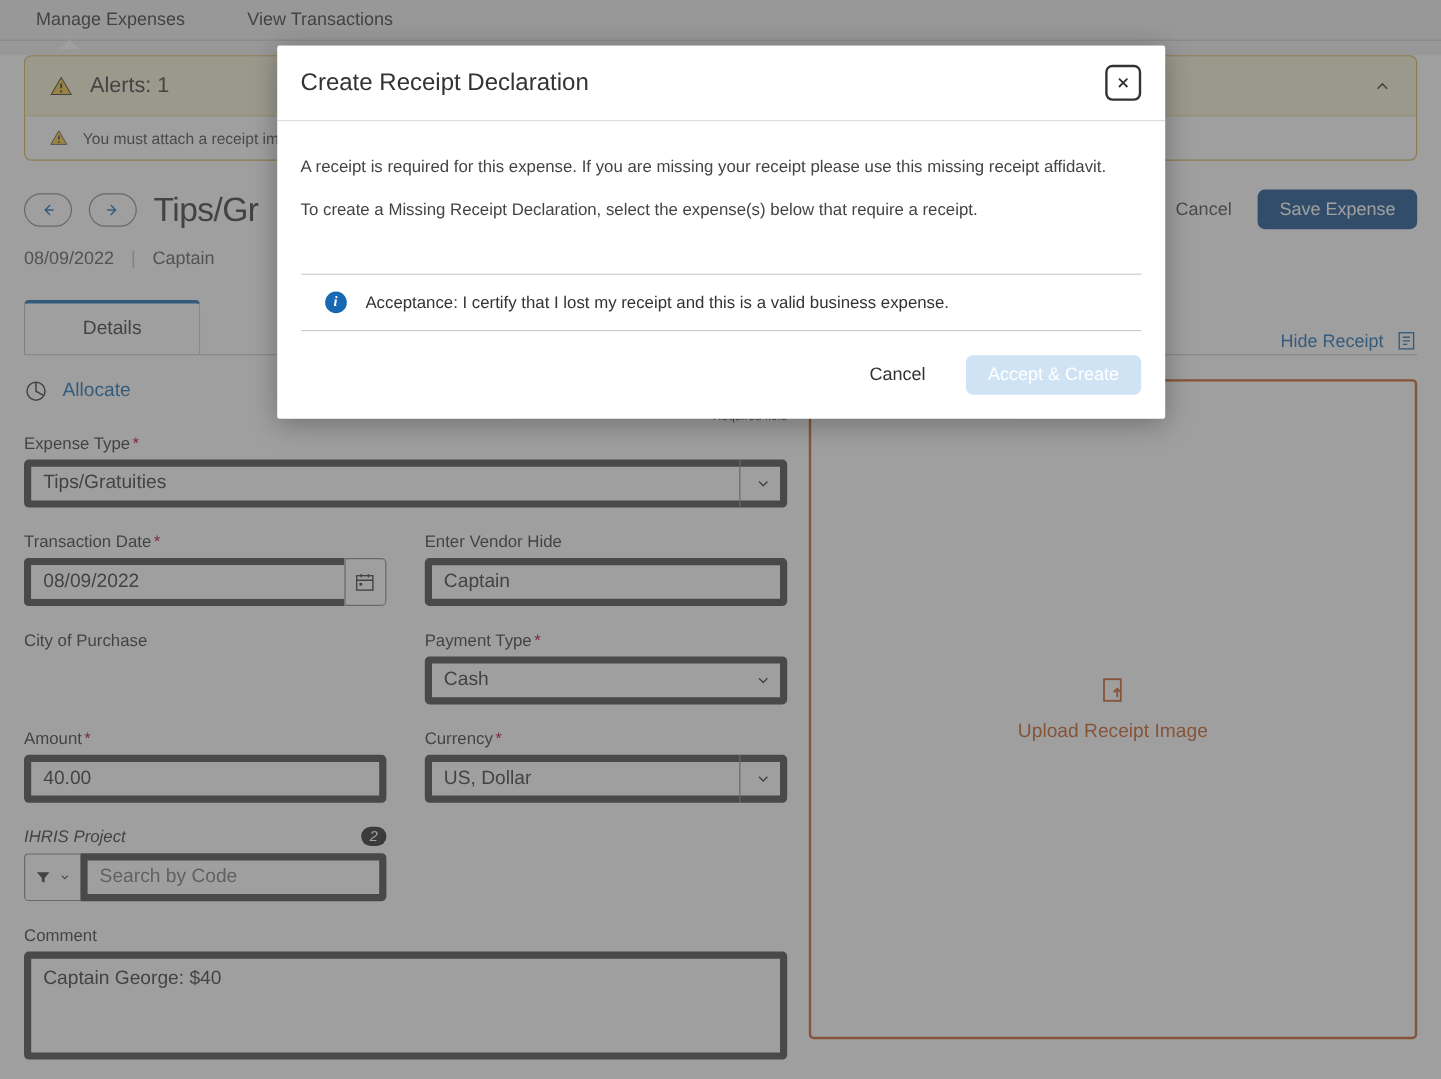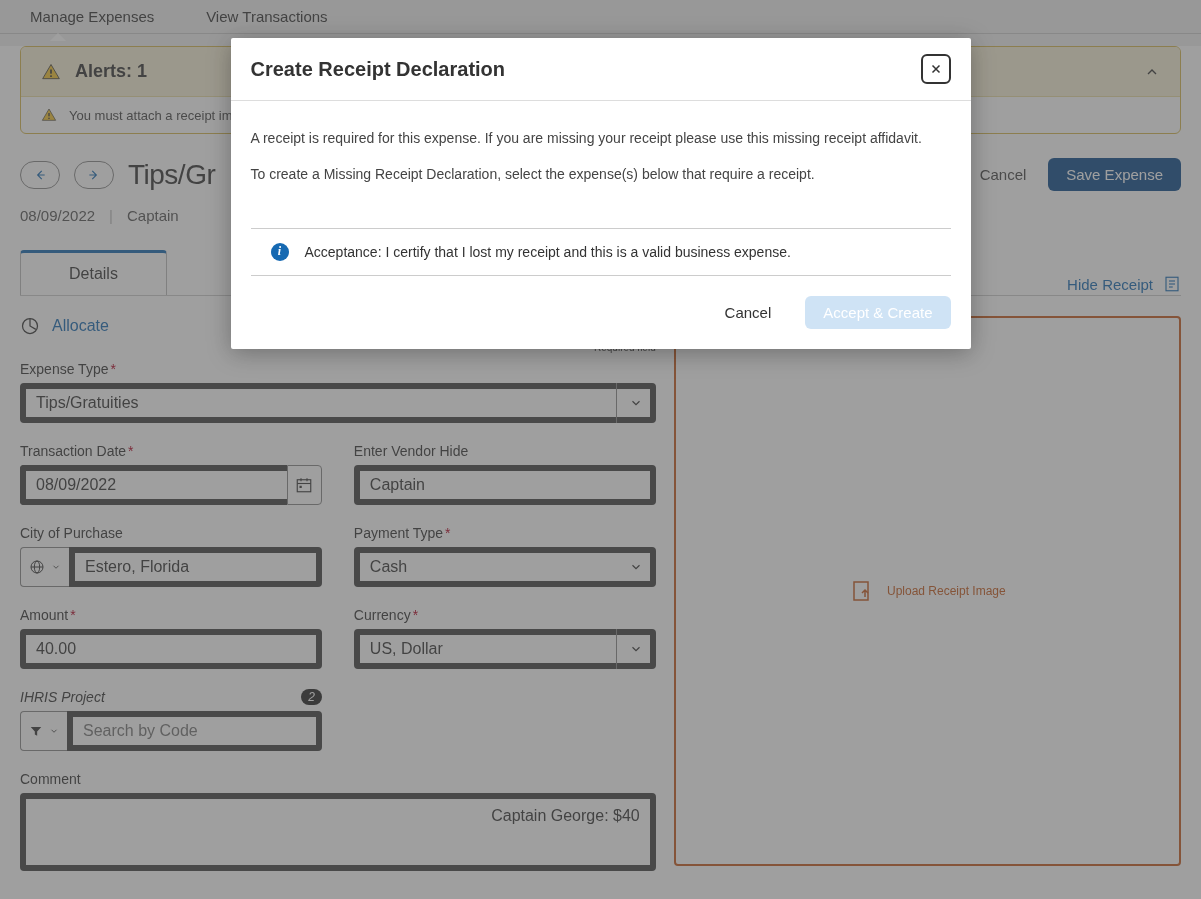--- a/index.html
+++ b/index.html
@@ -7,21 +7,21 @@
   
   .top-nav { background: #f0f0f0; border-bottom: 1px solid #ccc; padding: 0 30px; }
   .top-nav-item { display: inline-block; padding: 8px 18px 8px 0; margin-right: 30px; color: #333; font-size: 15px; position: relative; }
   .top-nav-item.active::after { content: ""; position: absolute; bottom: -8px; left: 20px; width: 0; height: 0; border-left: 8px solid transparent; border-right: 8px solid transparent; border-bottom: 8px solid #fff; }
   
   .page { background: #fff; margin: 0; padding: 0 20px 20px 20px; min-height: 880px; }
   
   .alert-box { border: 1px solid #d4b64e; border-radius: 6px; margin-top: 12px; overflow: hidden; }
   .alert-header { background: #f7f0d6; padding: 14px 20px; display: flex; align-items: center; justify-content: space-between; }
   .alert-header-left { display: flex; align-items: center; gap: 14px; }
-  .alert-title { font-size: 18px; color: #333; font-weight: bold; }
+  .alert-title { font-size: 18px; color: #333; }
   .alert-detail { padding: 10px 20px; display: flex; align-items: center; gap: 12px; color: #444; font-size: 13px; border-top: 1px solid #e8dca3;}
   
   .warning-icon { width: 20px; height: 20px; }
   
   .header-row { display: flex; align-items: center; justify-content: space-between; margin-top: 24px; }
   .header-left { display: flex; align-items: center; gap: 14px; }
   .nav-arrow { width: 40px; height: 28px; border: 1px solid #888; border-radius: 14px; background: #fff; display: flex; align-items: center; justify-content: center; color: #1669b2; cursor: pointer; }
   .page-title { font-size: 28px; color: #333; font-weight: 400; letter-spacing: -0.5px;}
   .btn { padding: 8px 18px; border-radius: 6px; border: none; font-size: 15px; cursor: pointer;}
   .btn-link { background: transparent; color: #444; }
@@ -56,29 +56,29 @@
   .input-group { display: flex; }
   .input-group .input { border-radius: 4px 0 0 4px; border-right: none;}
   .input-addon { width: 40px; height: 40px; border: 1px solid #888; border-radius: 0 4px 4px 0; display: flex; align-items:center; justify-content:center; background: #fff;}
   .input-prefix { height: 40px; display:flex; align-items:center; justify-content:center; border:1px solid #888; border-right:none; border-radius:4px 0 0 4px; padding: 0 8px; gap: 6px; background:#fff;}
   
   .select-box { position: relative; }
   .select-box .caret { position: absolute; right: 0; top: 0; width: 40px; height: 40px; display: flex; align-items:center; justify-content:center; border-left: 1px solid #888; pointer-events: none;}
   
   .badge-count { background: #222; color: #fff; border-radius: 10px; padding: 0 7px; font-size: 12px; line-height: 16px; height: 16px; display: inline-block;}
   
-  textarea.input { height: 78px; padding: 8px 10px; resize: none; text-align: right; }
-  
-  .upload-box { border: 2px solid #c55a1d; border-radius: 4px; height: 550px; display: flex; align-items: center; justify-content: center; gap: 14px; color: #c55a1d; font-size: 12px; background: #fff;}
+  textarea.input { height: 90px; padding: 8px 10px; resize: none; }
+  
+  .upload-box { border: 2px solid #c55a1d; border-radius: 4px; height: 550px; display: flex; flex-direction: column; align-items: center; justify-content: center; gap: 14px; color: #c55a1d; font-size: 16px; background: #fff;}
   
   
   .overlay { position: fixed; inset: 0; background: rgba(80,80,80,0.55); display: flex; align-items: flex-start; justify-content: center; }
   .modal { background: #fff; width: 740px; margin-top: 38px; box-shadow: 0 4px 24px rgba(0,0,0,0.3); border-radius: 2px;}
   .modal-header { display: flex; align-items: center; justify-content: space-between; padding: 16px 20px; border-bottom: 1px solid #ddd;}
-  .modal-title { font-size: 20px; color: #333; font-weight: 700;}
+  .modal-title { font-size: 20px; color: #333; font-weight: 400;}
   .modal-close { width: 30px; height: 30px; border: 2px solid #333; border-radius: 6px; display: flex; align-items:center; justify-content:center; cursor: pointer; font-size: 16px;}
   .modal-body { padding: 12px 20px 28px 20px; font-size: 14px; color: #444; line-height: 1.6;}
   .modal-accept { border-top: 1px solid #ccc; border-bottom: 1px solid #ccc; padding: 14px 20px; margin: 0 20px; display: flex; align-items: center; gap: 16px;}
   .info-icon { width: 18px; height: 18px; border-radius: 50%; background: #1669b2; color: #fff; font-size: 12px; font-weight: bold; display: flex; align-items:center; justify-content:center; font-style: italic; font-family: Georgia, serif;}
   .modal-footer { display: flex; justify-content: flex-end; gap: 16px; padding: 20px;}
   .btn-disabled { background: #cfe3f5; color: #fff; cursor: not-allowed;}
   
   svg { display: block; }
 </style>
 </head>
@@ -198,33 +198,20 @@
           </div>
         </div>
 
         <div class="field half">
           <div class="field-label">Enter Vendor Hide</div>
           <input class="input" value="Captain" style="">
         </div>
 
         <div class="field half">
           <div class="field-label">City of Purchase</div>
-          <div style="display:flex;">
-            <div class="input-prefix">
-              <svg width="16" height="16" viewBox="0 0 24 24">
-                  <circle cx="12" cy="12" r="9" stroke="#333" stroke-width="1.5" fill="none"></circle>
-                  <ellipse cx="12" cy="12" rx="4" ry="9" stroke="#333" stroke-width="1.5" fill="none"></ellipse>
-                  <line x1="3" y1="12" x2="21" y2="12" stroke="#333" stroke-width="1.5"></line>
-                </svg>
-              <svg width="10" height="10" viewBox="0 0 24 24">
-                  <path d="M6 9 L12 15 L18 9" stroke="#333" stroke-width="2" fill="none"></path>
-                </svg>
-            </div>
-            <input class="input" style="border-radius: 0px 4px 4px 0px;" value="Estero, Florida">
-          </div>
         </div>
 
         <div class="field half">
           <div class="field-label"><span>Payment Type</span><span class="star">*</span></div>
           <div class="select-box">
             <input class="input" readonly="" value="Cash" style="">
             <div class="caret" style="border-left:none;">
                 <svg width="14" height="14" viewBox="0 0 24 24">
                   <path d="M6 9 L12 15 L18 9" stroke="#333" stroke-width="2" fill="none"></path>
                 </svg>

